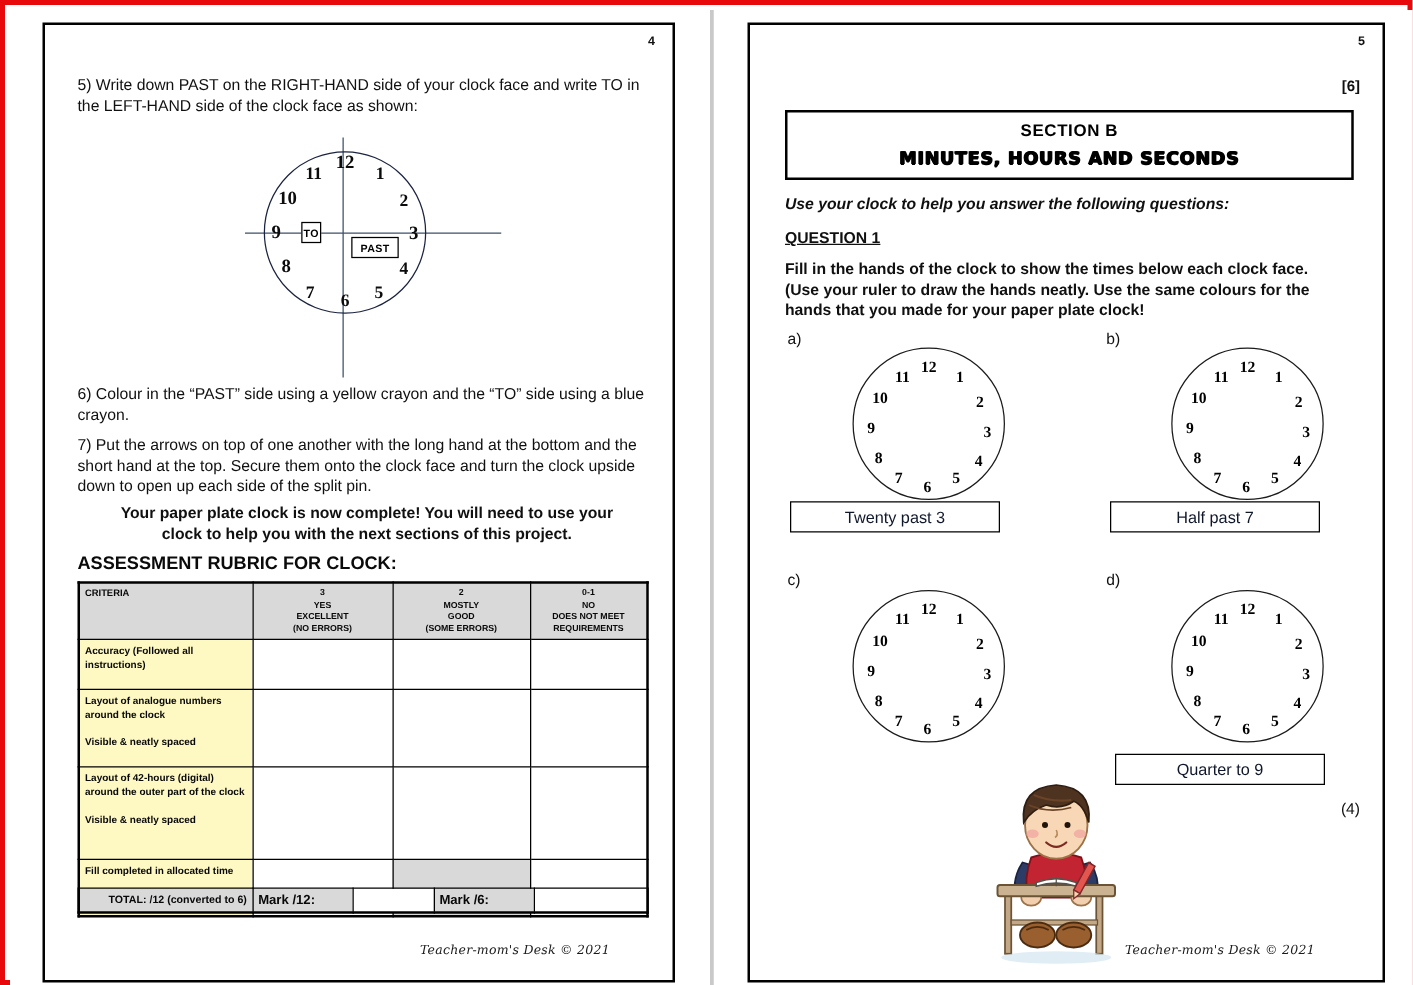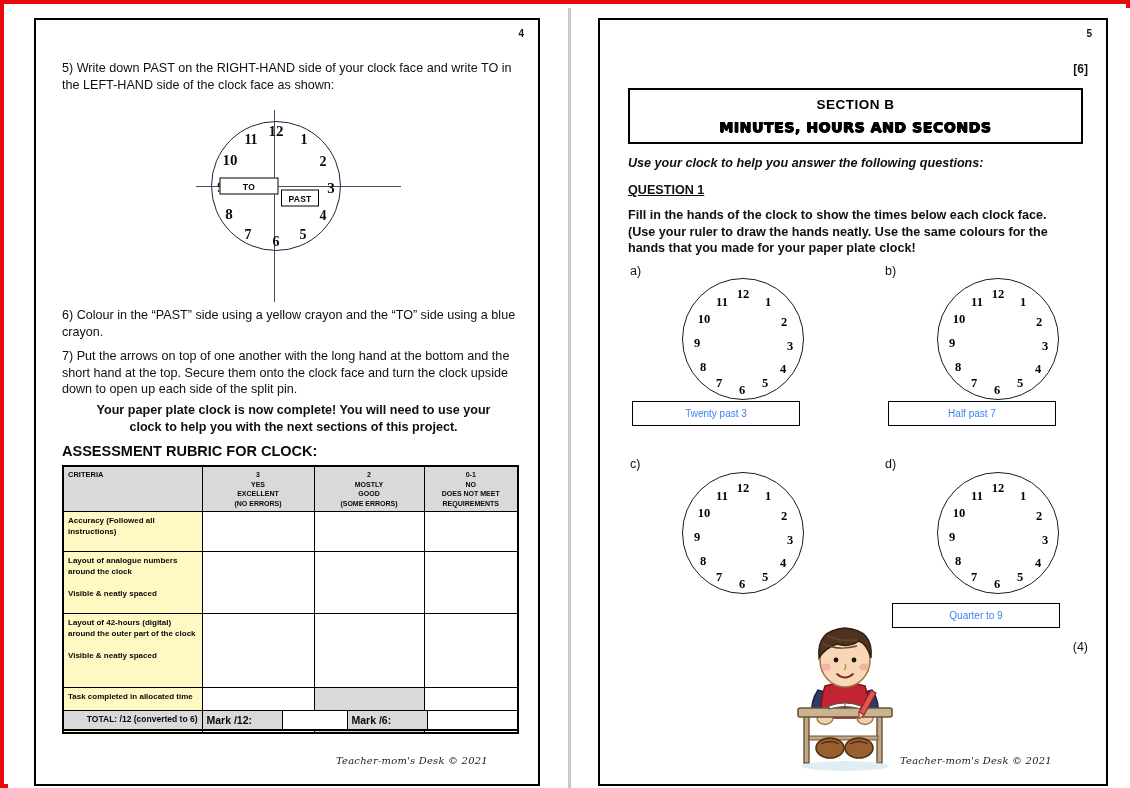--- a/index.html
+++ b/index.html
@@ -134,21 +134,21 @@
     border: 1.2px solid #1b1b1b; border-radius: 50%;
   }
   .sc-num {
     position: absolute; font-family: "Liberation Serif", serif;
     font-weight: bold; font-size: 12.5px; color: #000;
     transform: translate(-50%, -50%);
   }
   .answer-box {
     position: absolute; border: 1.5px solid #000; background: #fff;
     display: flex; align-items: center; justify-content: center;
-    font-size: 10px; color: #3b82f6;
+    font-size: 13px; color: #0f172a;
   }
 
   
   .student { position: absolute; }
 </style>
 </head>
 <body>
 
 <div class="outer-frame">
  <div class="spread">
@@ -171,21 +171,21 @@
       <div class="num" style="left:145px; top:80px;  font-size:15px;">3</div>
       <div class="num" style="left:137px; top:108px; font-size:14px;">4</div>
       <div class="num" style="left:117px; top:127px; font-size:14px;">5</div>
       <div class="num" style="left:90px;  top:134px; font-size:14px;">6</div>
       <div class="num" style="left:62px;  top:127px; font-size:14px;">7</div>
       <div class="num" style="left:43px;  top:106px; font-size:15px;">8</div>
       <div class="num" style="left:35px;  top:79px;  font-size:15px;">9</div>
       <div class="num" style="left:44px;  top:52px;  font-size:15px;">10</div>
       <div class="num" style="left:65px;  top:32px;  font-size:14px;">11</div>
 
-      <div class="label-box" style="left:63px; top:78px; width:59px; height:17px;">TO</div>
+      <div class="label-box" style="left:63px; top:78px; width:16px; height:17px;">TO</div>
       <div class="label-box" style="left:114px; top:78px; width:38px; height:17px;margin-top:12px;">PAST</div>
     </div>
 
     <div class="body-text" style="left:26px; top:287px; width:455px;">6) Colour in the “PAST” side using a yellow crayon and the “TO” side using a blue crayon.</div>
 
     <div class="body-text" style="left:26px; top:328px; width:455px;">7) Put the arrows on top of one another with the long hand at the bottom and the short hand at the top. Secure them onto the clock face and turn the clock upside down to open up each side of the split pin.</div>
 
     <div class="body-text bold center" style="left:50px; top:382px; width:415px;">Your paper plate clock is now complete! You will need to use your clock to help you with the next sections of this project.</div>
 
     <div class="rubric-title" style="left:26px; top:423px;">ASSESSMENT RUBRIC FOR CLOCK:</div>
@@ -248,21 +248,21 @@
             <div style="height:11px;"></div>
             <div>Visible &amp; neatly spaced</div>
           </td>
           <td class="empty"></td>
           <td class="empty"></td>
           <td class="empty"></td>
         </tr>
 
         <tr style="height:45px;">
           <td class="crit">
-            <div>Task completed in allocated time</div>
+            <div>Fill completed in allocated time</div>
           </td>
           <td class="empty"></td>
           <td class="shaded"></td>
           <td class="empty"></td>
         </tr>
       </tbody>
     </table>
 
     <table class="rubric" style="left:26px; top:690px; width:455px; border-top:none;">
       <colgroup>

